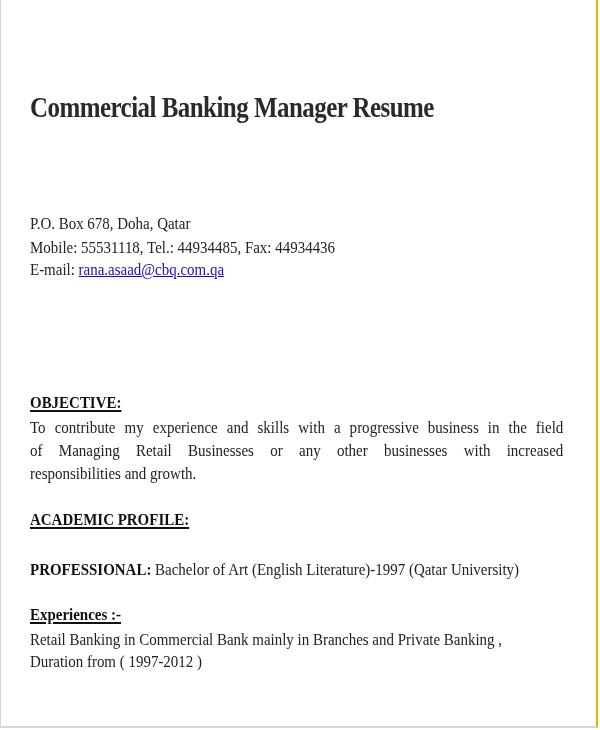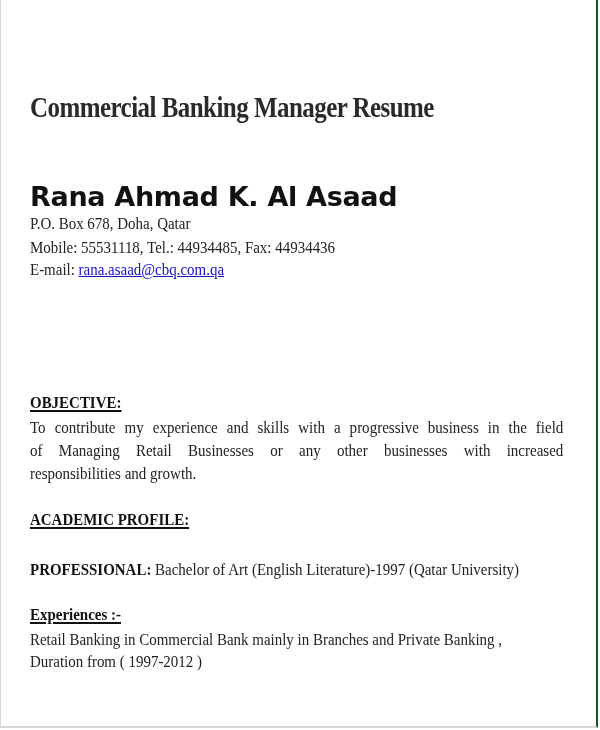--- a/index.html
+++ b/index.html
@@ -13,21 +13,21 @@
       position: relative;
       overflow: hidden;
     }
     .page {
       position: absolute;
       left: 0;
       top: 0;
       width: 598px;
       height: 728px;
       border-left: 1px solid #d6d6d6;
-      border-right: 2px solid #14532d;
+      border-right: 2px solid #eab308;
       border-bottom: 2px solid #d6d6d6;
       box-sizing: border-box;
       background: #ffffff;
       color: #1f1f1f;
       font-family: "Liberation Serif", "DejaVu Serif", serif;
     }
     .abs { position: absolute; white-space: nowrap; }
 
     .doc-title {
       left: 29px;
@@ -123,21 +123,20 @@
     .experience-line-1 { top: 630px; }
     .experience-line-2 { top: 652px; }
   </style>
 </head>
 <body>
 
 <div class="page">
 
   <div class="abs doc-title">Commercial Banking Manager Resume</div>
 
-  <div class="abs person-name">Rana Ahmad K. Al Asaad</div>
 
   <div class="abs contact-line contact-address">P.O. Box 678, Doha, Qatar</div>
 
   <div class="abs contact-line contact-phones">Mobile: 55531118, Tel.: 44934485, Fax: 44934436</div>
 
   <div class="abs contact-line contact-email">
     <span>E-mail: </span><a class="email-link">rana.asaad@cbq.com.qa</a>
   </div>
 
   <div class="abs section-heading objective-heading">OBJECTIVE:</div>

